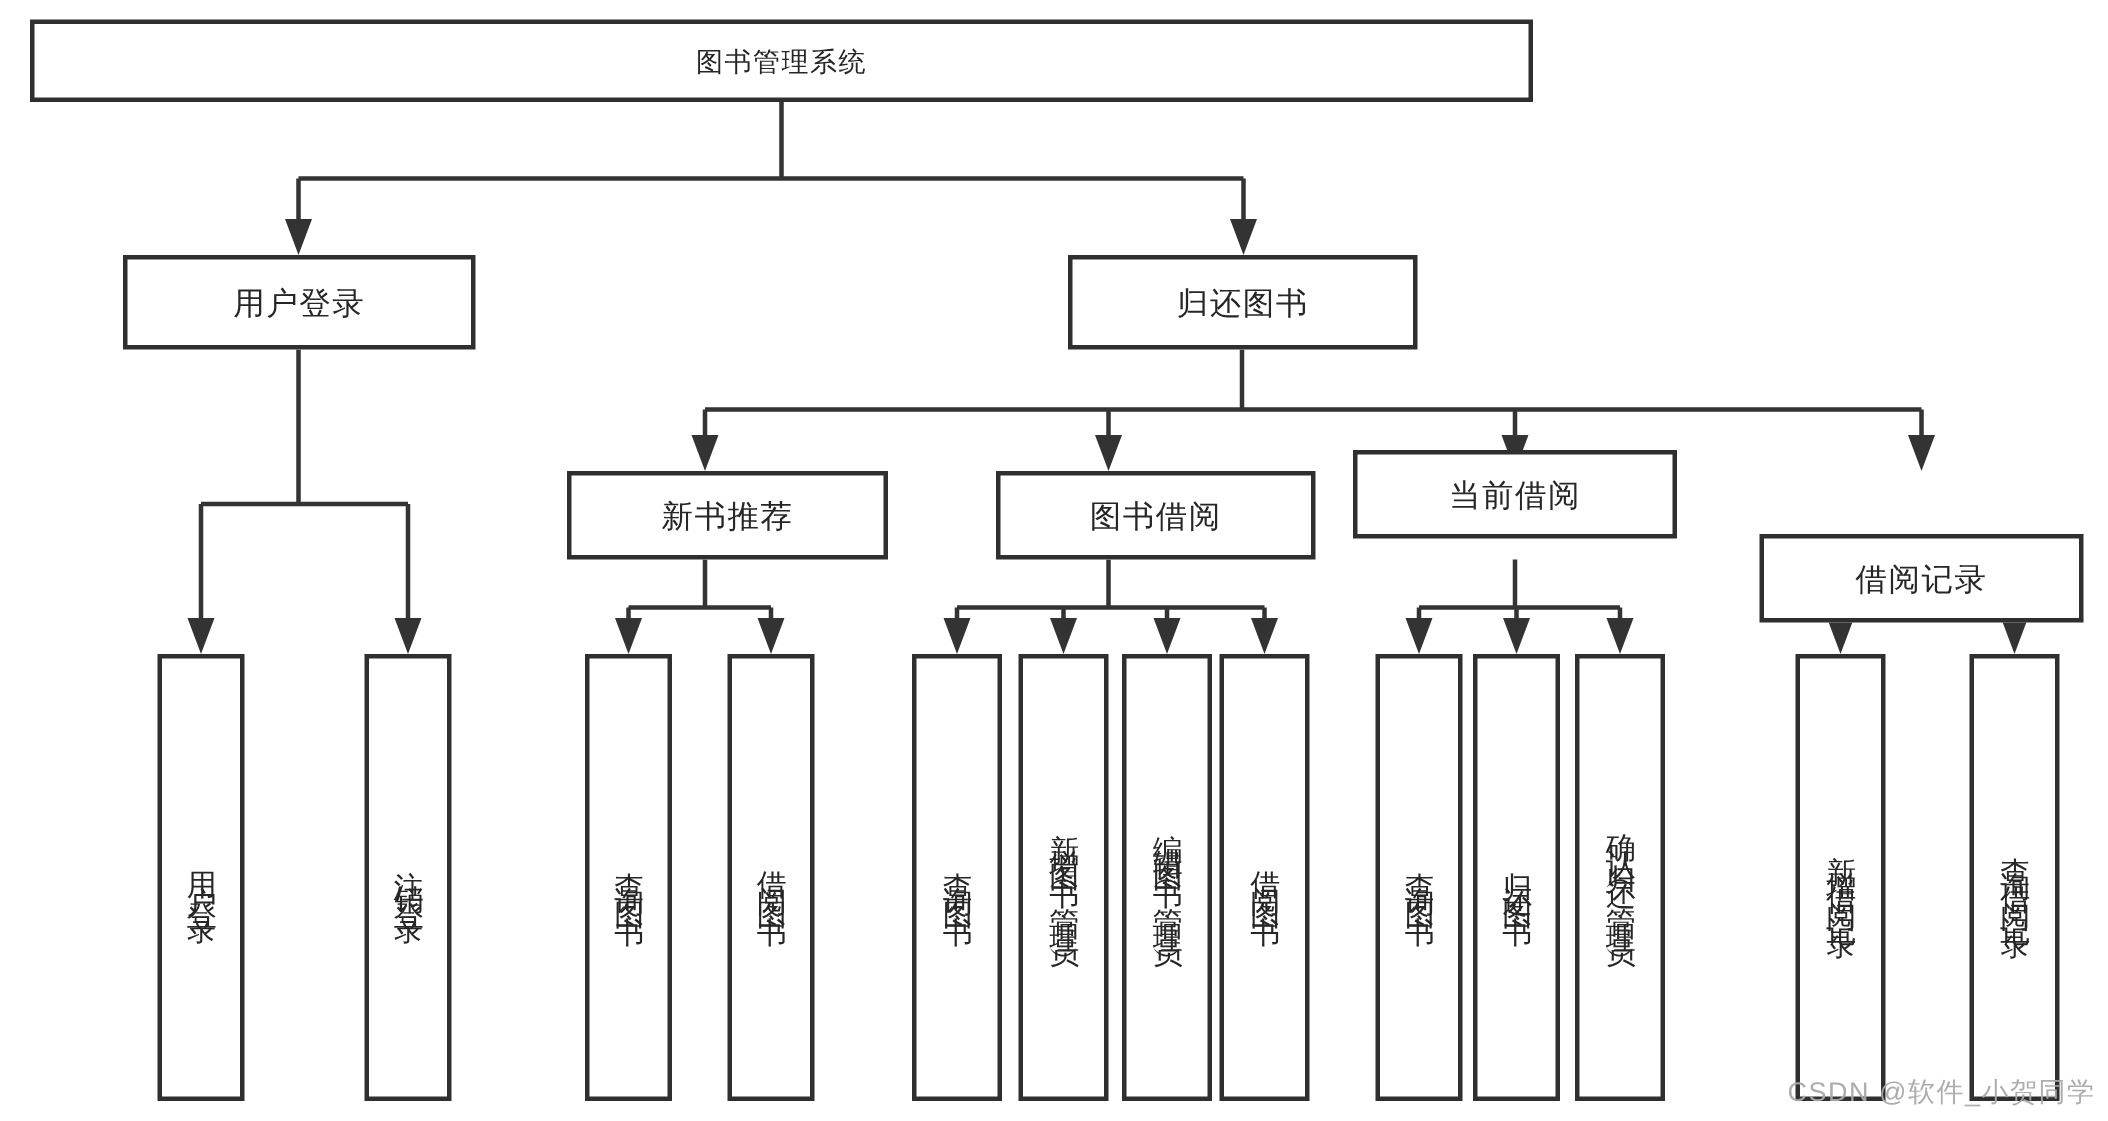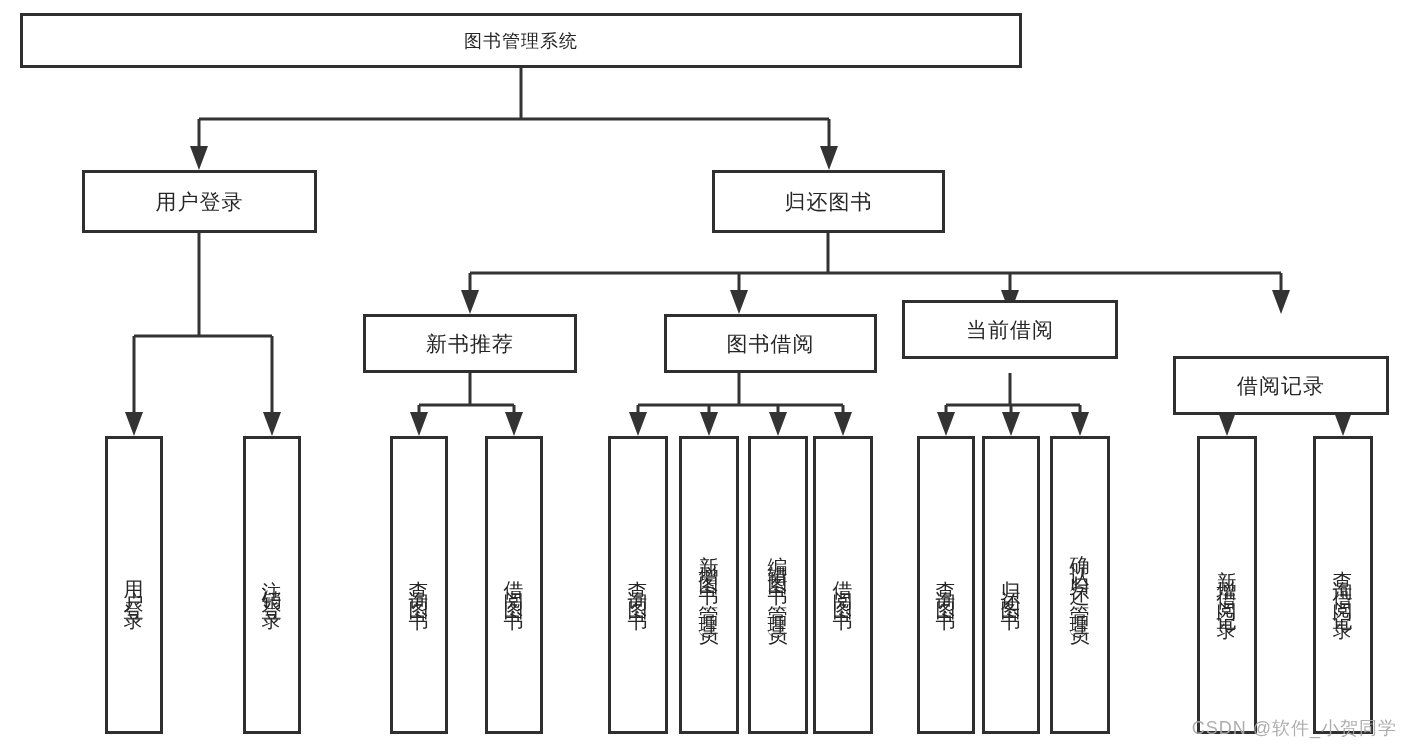--- a/index.html
+++ b/index.html
@@ -98,21 +98,21 @@
       <polygon points="1218,412 1236,412 1227,436"></polygon>
       <polygon points="1334,412 1352,412 1343,436"></polygon>
     </g>
   </svg>
 
   <div class="hbox root" style="left:20px; top:13px; width:1002px; height:55px;">图书管理系统</div>
 
   <div class="hbox" style="left:82px; top:170px; width:235px; height:63px;">用户登录</div>
   <div class="hbox" style="left:712px; top:170px; width:233px; height:63px;">归还图书</div>
 
-  <div class="hbox" style="left:363px; top:314px; width:214px; height:59px;">新书推荐</div>
+  <div class="hbox" style="left:378px; top:314px; width:214px; height:59px;">新书推荐</div>
   <div class="hbox" style="left:664px; top:314px; width:213px; height:59px;">图书借阅</div>
   <div class="hbox" style="left:902px; top:300px; width:216px; height:59px;">当前借阅</div>
   <div class="hbox" style="left:1173px; top:314px; width:216px; height:59px;margin-top:42px;">借阅记录</div>
 
   <div class="vcol" style="left:105px; width:58px;">
     <span>用户登录</span>
   </div>
   <div class="vcol" style="left:243px; width:58px;">
     <span>注销登录</span>
   </div>

